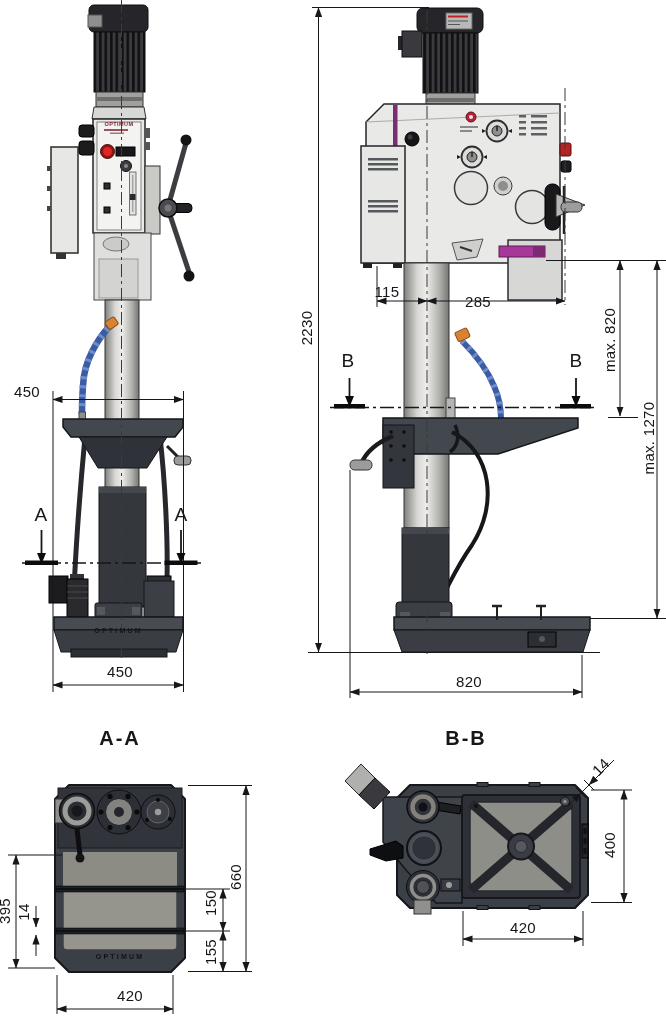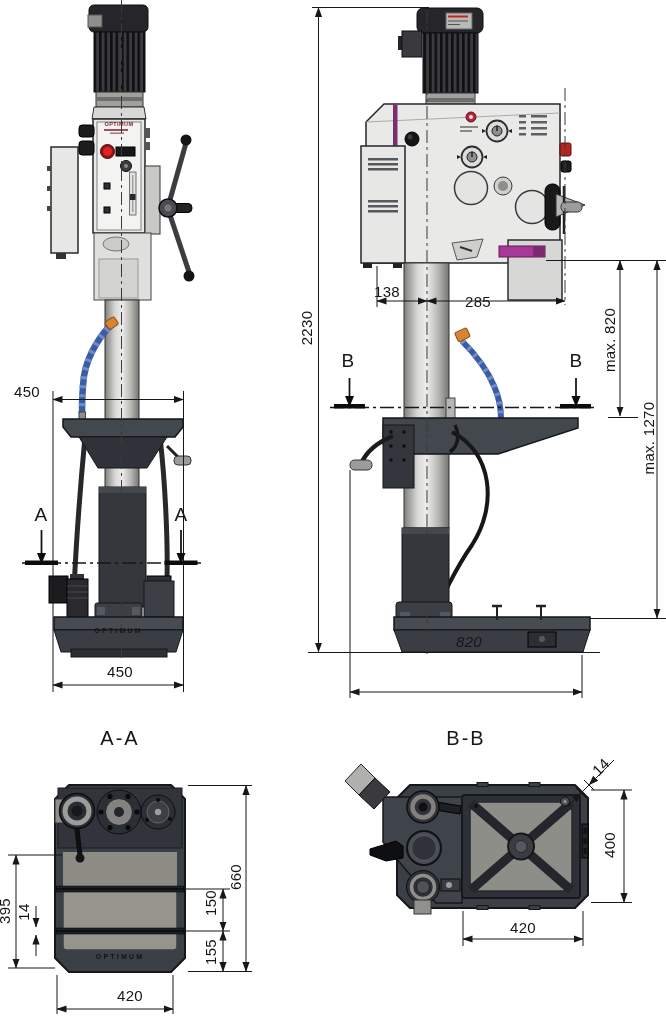--- a/index.html
+++ b/index.html
@@ -4,21 +4,21 @@
 <style>
   html,body{margin:0;padding:0;background:#fff;}
   #canvas{position:relative;width:666px;height:1020px;background:#ffffff;overflow:hidden;
           font-family:"Liberation Sans",sans-serif;}
   #art{position:absolute;left:0;top:0;}
   .lbl{position:absolute;font:15px/16px "Liberation Sans",sans-serif;color:#16161a;
        text-align:center;letter-spacing:.3px;white-space:nowrap;}
   .rot{transform:rotate(-90deg);transform-origin:50% 50%;}
   .rot45{transform:rotate(-45deg);transform-origin:50% 50%;}
   .sec{font-size:19px;line-height:20px;font-weight:500;}
-  .ttl{font-size:20px;line-height:22px;letter-spacing:2px;font-weight:400;}
+  .ttl{font-size:20px;line-height:22px;letter-spacing:2px;font-weight:700;}
   .brandB{font-size:7px;line-height:9px;font-weight:bold;letter-spacing:2.2px;color:#14161a;}
   .brandS{font-size:5.5px;line-height:6px;font-weight:bold;letter-spacing:.4px;color:#7a1f2b;}
 </style>
 </head>
 <body>
 
 <div id="canvas">
 
 <svg id="art" width="666" height="1020" viewBox="0 0 666 1020">
 <defs>
@@ -443,25 +443,25 @@
 </svg>
 
 <div class="lbl" style="left:4px;top:384px;width:46px;">450</div>
 <div class="lbl" style="left:97px;top:664px;width:46px;">450</div>
 <div class="lbl sec" style="left:31px;top:505px;width:20px;">A</div>
 <div class="lbl sec" style="left:171px;top:505px;width:20px;">A</div>
 <div class="lbl brandS" style="left:98px;top:121px;width:42px;">OPTIMUM</div>
 <div class="lbl brandB" style="left:76px;top:626px;width:85px;">OPTIMUM</div>
 
 <div class="lbl rot" style="left:284px;top:320px;width:46px;">2230</div>
-<div class="lbl" style="left:367px;top:284px;width:40px;">138</div>
+<div class="lbl" style="left:367px;top:284px;width:40px;">115</div>
 <div class="lbl" style="left:458px;top:294px;width:40px;">285</div>
 <div class="lbl rot" style="left:575px;top:332px;width:70px;">max. 820</div>
 <div class="lbl rot" style="left:609px;top:430px;width:80px;">max. 1270</div>
-<div class="lbl" style="left:446px;top:634px;width:46px;font-style:italic;">820</div>
+<div class="lbl" style="left:446px;top:674px;width:46px;">820</div>
 <div class="lbl sec" style="left:338px;top:351px;width:20px;">B</div>
 <div class="lbl sec" style="left:566px;top:351px;width:20px;">B</div>
 
 <div class="lbl ttl" style="left:88px;top:727px;width:64px;">A-A</div>
 <div class="lbl rot" style="left:216px;top:869px;width:40px;">660</div>
 <div class="lbl rot" style="left:-15px;top:903px;width:40px;">395</div>
 <div class="lbl rot" style="left:8px;top:904px;width:32px;">14</div>
 <div class="lbl rot" style="left:191px;top:895px;width:40px;">150</div>
 <div class="lbl rot" style="left:191px;top:944px;width:40px;">155</div>
 <div class="lbl" style="left:107px;top:988px;width:46px;">420</div>

